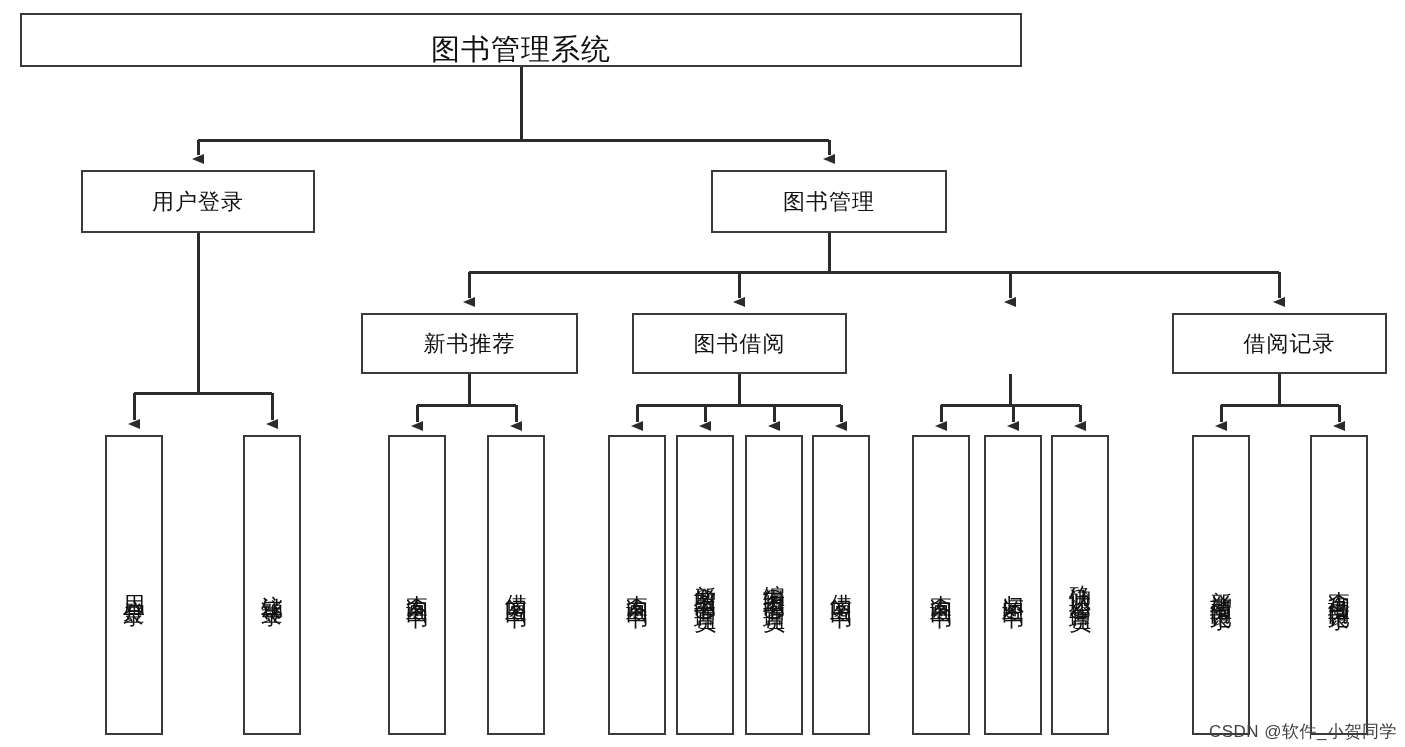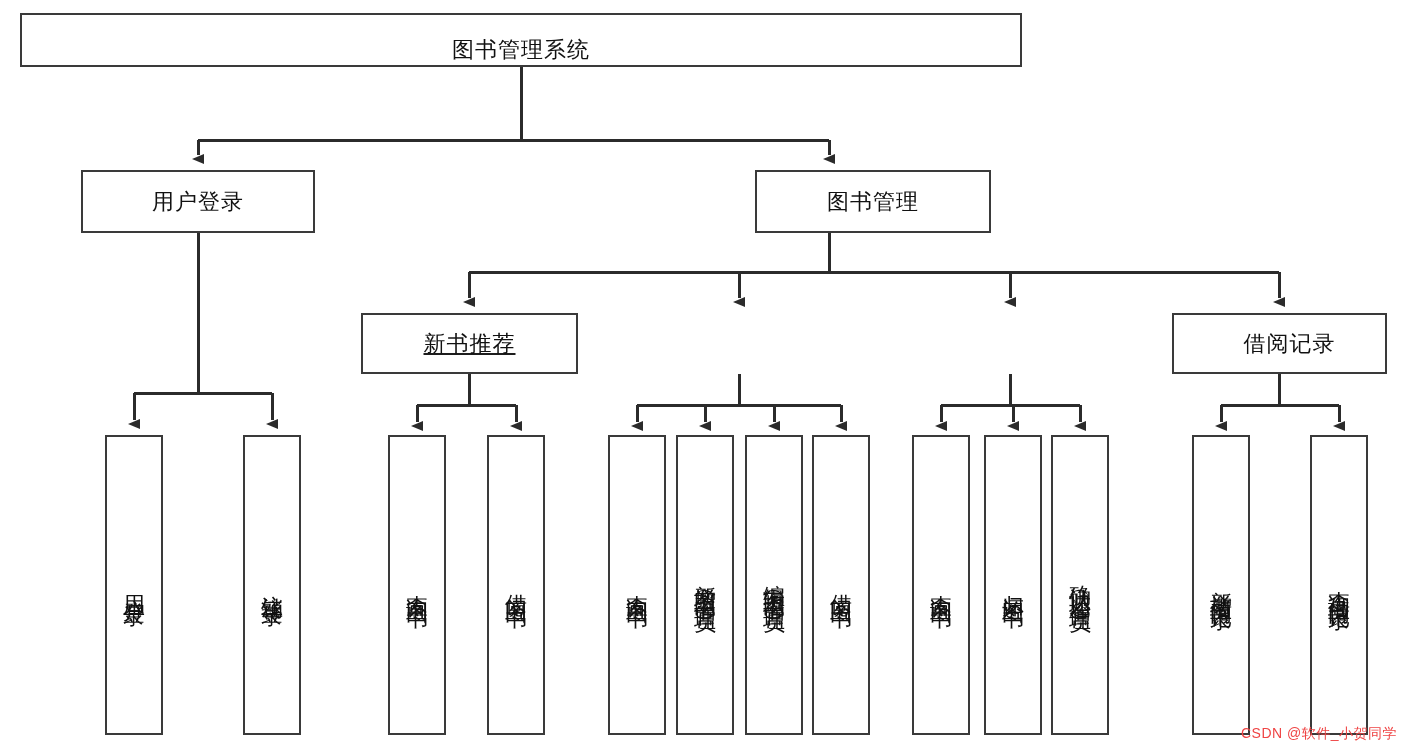--- a/index.html
+++ b/index.html
@@ -23,37 +23,37 @@
   }
   .node .lbl{
     font-size:21px;
     line-height:1.15;
     letter-spacing:1px;
     white-space:nowrap;
     color:#111111;
   }
   
   .h .lbl{font-size:22px;}
-  .root .lbl{font-size:22px;margin-top:19px;}
+  .root .lbl{font-size:29px;margin-top:19px;}
   
   .v{padding:6px 2px;}
   .v .lbl{
     writing-mode:vertical-rl;
     text-orientation:upright;
     font-size:22px;
     letter-spacing:4px;
     line-height:1.0;
     white-space:nowrap;
     text-align:center;
   }
   #watermark{
     position:absolute;
     right:8px;bottom:4px;
-    font-size:14px;
-    color:#ef4444;
+    font-size:17px;
+    color:#404040;
     letter-spacing:.5px;
     white-space:nowrap;
     pointer-events:none;
   }
 </style>
 </head>
 <body>
 
 <div id="canvas">
 
@@ -109,26 +109,29 @@
     </g>
   </svg>
 
   <div class="node h root" style="left:20px;top:13px;width:1002px;height:54px;">
     <span class="lbl">图书管理系统</span>
   </div>
 
   <div class="node h" style="left:81px;top:170px;width:234px;height:63px;">
     <span class="lbl">用户登录</span>
   </div>
-  <div class="node h" style="left:711px;top:170px;width:236px;height:63px;margin-left:44px;">
+  <div class="node h" style="left:711px;top:170px;width:236px;height:63px;">
     <span class="lbl">图书管理</span>
   </div>
 
-  <div class="node h" style="left:361px;top:313px;width:217px;height:61px;text-decoration:underline;">
+  <div class="node h" style="left:361px;top:313px;width:217px;height:61px;">
     <span class="lbl">新书推荐</span>
+  </div>
+  <div class="node h" style="left:632px;top:313px;width:215px;height:61px;">
+    <span class="lbl">图书借阅</span>
   </div>
   <div class="node h" style="left:1172px;top:313px;width:215px;height:61px;padding-left:20px;">
     <span class="lbl">借阅记录</span>
   </div>
 
   <div class="node v" style="left:105px;top:435px;width:58px;height:300px;">
     <span class="lbl">用户登录</span>
   </div>
   <div class="node v" style="left:243px;top:435px;width:58px;height:300px;">
     <span class="lbl">注销登录</span>

